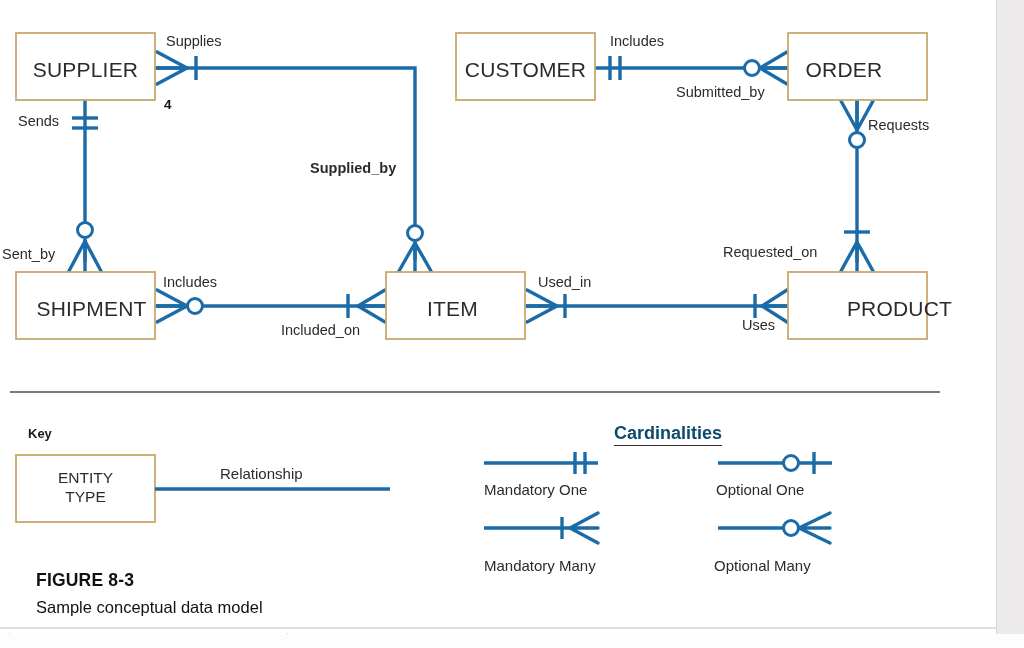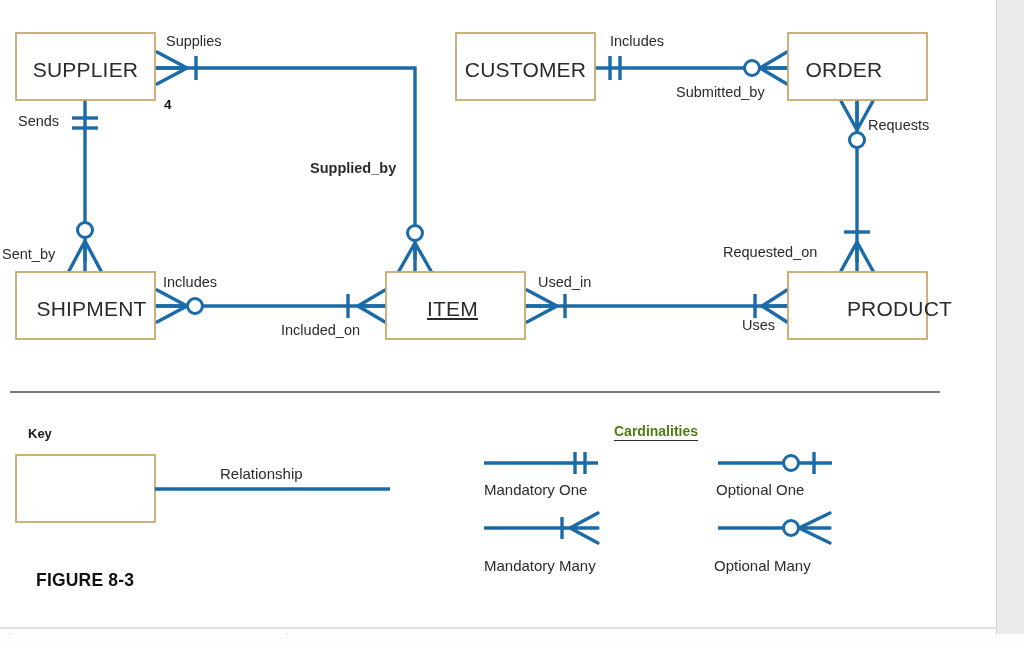--- a/index.html
+++ b/index.html
@@ -61,23 +61,23 @@
   }
   .legend-title {
     position: absolute;
     font-size: 13px;
     font-weight: bold;
     color: #1a1a1a;
     padding-left: 8px;
   }
   .legend-card-title {
     position: absolute;
-    font-size: 14px;
-    font-weight: bold;
-    color: #4d7c0f;
+    font-size: 18px;
+    font-weight: bold;
+    color: #0c4a6e;
     border-bottom: 1.6px solid #2b2b2b;
     padding-bottom: 1px;
   }
   .legend-text {
     position: absolute;
     font-size: 15px;
     color: #2b2b2b;
     white-space: nowrap;
   }
   .key-entity-label {
@@ -220,21 +220,21 @@
 
     <line x1="0" y1="628" x2="1024" y2="628" stroke="#d5d5d5" stroke-width="1.4"></line>
     <line x1="10" y1="633" x2="10" y2="648" stroke="#d5d5d5" stroke-width="1.4"></line>
     <line x1="287" y1="633" x2="287" y2="648" stroke="#d5d5d5" stroke-width="1.4"></line>
   </svg>
 
   <div class="entity-label" style="left:16px;  top:58px;  width:139px;">SUPPLIER</div>
   <div class="entity-label" style="left:456px; top:58px;  width:139px;">CUSTOMER</div>
   <div class="entity-label" style="left:788px; top:58px;  width:112px;">ORDER</div>
   <div class="entity-label" style="left:16px;  top:297px; width:151px;">SHIPMENT</div>
-  <div class="entity-label" style="left:386px; top:297px; width:133px;text-decoration:underline;">ITEM</div>
+  <div class="entity-label" style="left:386px; top:297px; width:133px;">ITEM</div>
   <div class="entity-label" style="left:817px; top:297px; width:165px;">PRODUCT</div>
 
   <div class="rel-label" style="left:166px; top:33px;">Supplies</div>
   <div class="rel-label" style="left:310px; top:160px;font-weight:bold;">Supplied_by</div>
 
   <div class="rel-label" style="left:18px;  top:113px;">Sends</div>
   <div class="rel-label" style="left:2px;   top:246px;">Sent_by</div>
 
   <div class="rel-label" style="left:610px; top:33px;">Includes</div>
   <div class="rel-label" style="left:676px; top:84px;">Submitted_by</div>
@@ -245,27 +245,32 @@
   <div class="rel-label" style="left:163px; top:274px;">Includes</div>
   <div class="rel-label" style="left:281px; top:322px;">Included_on</div>
 
   <div class="rel-label" style="left:538px; top:274px;">Used_in</div>
   <div class="rel-label" style="left:742px; top:317px;">Uses</div>
 
   <div class="page-num" style="left:164px; top:97px;">4</div>
 
   <div class="legend-title" style="left:20px; top:426px;">Key</div>
 
+  <div class="key-entity-label" style="left:16px; top:468px; width:139px;">
+    <span>ENTITY</span><br>
+    <span>TYPE</span>
+  </div>
 
   <div class="legend-text" style="left:220px; top:465px;">Relationship</div>
 
   <div class="legend-card-title" style="left:614px; top:423px;">Cardinalities</div>
 
   <div class="legend-text" style="left:484px; top:481px;">Mandatory One</div>
   <div class="legend-text" style="left:716px; top:481px;">Optional One</div>
   <div class="legend-text" style="left:484px; top:557px;">Mandatory Many</div>
   <div class="legend-text" style="left:714px; top:557px;">Optional Many</div>
 
   <div class="fig-num" style="left:36px; top:570px;">FIGURE 8-3</div>
+  <div class="fig-cap" style="left:36px; top:598px;">Sample conceptual data model</div>
 
   <div class="right-gutter"></div>
   <div class="page-bottom-strip"></div>
 </div>
 
 </body></html>

